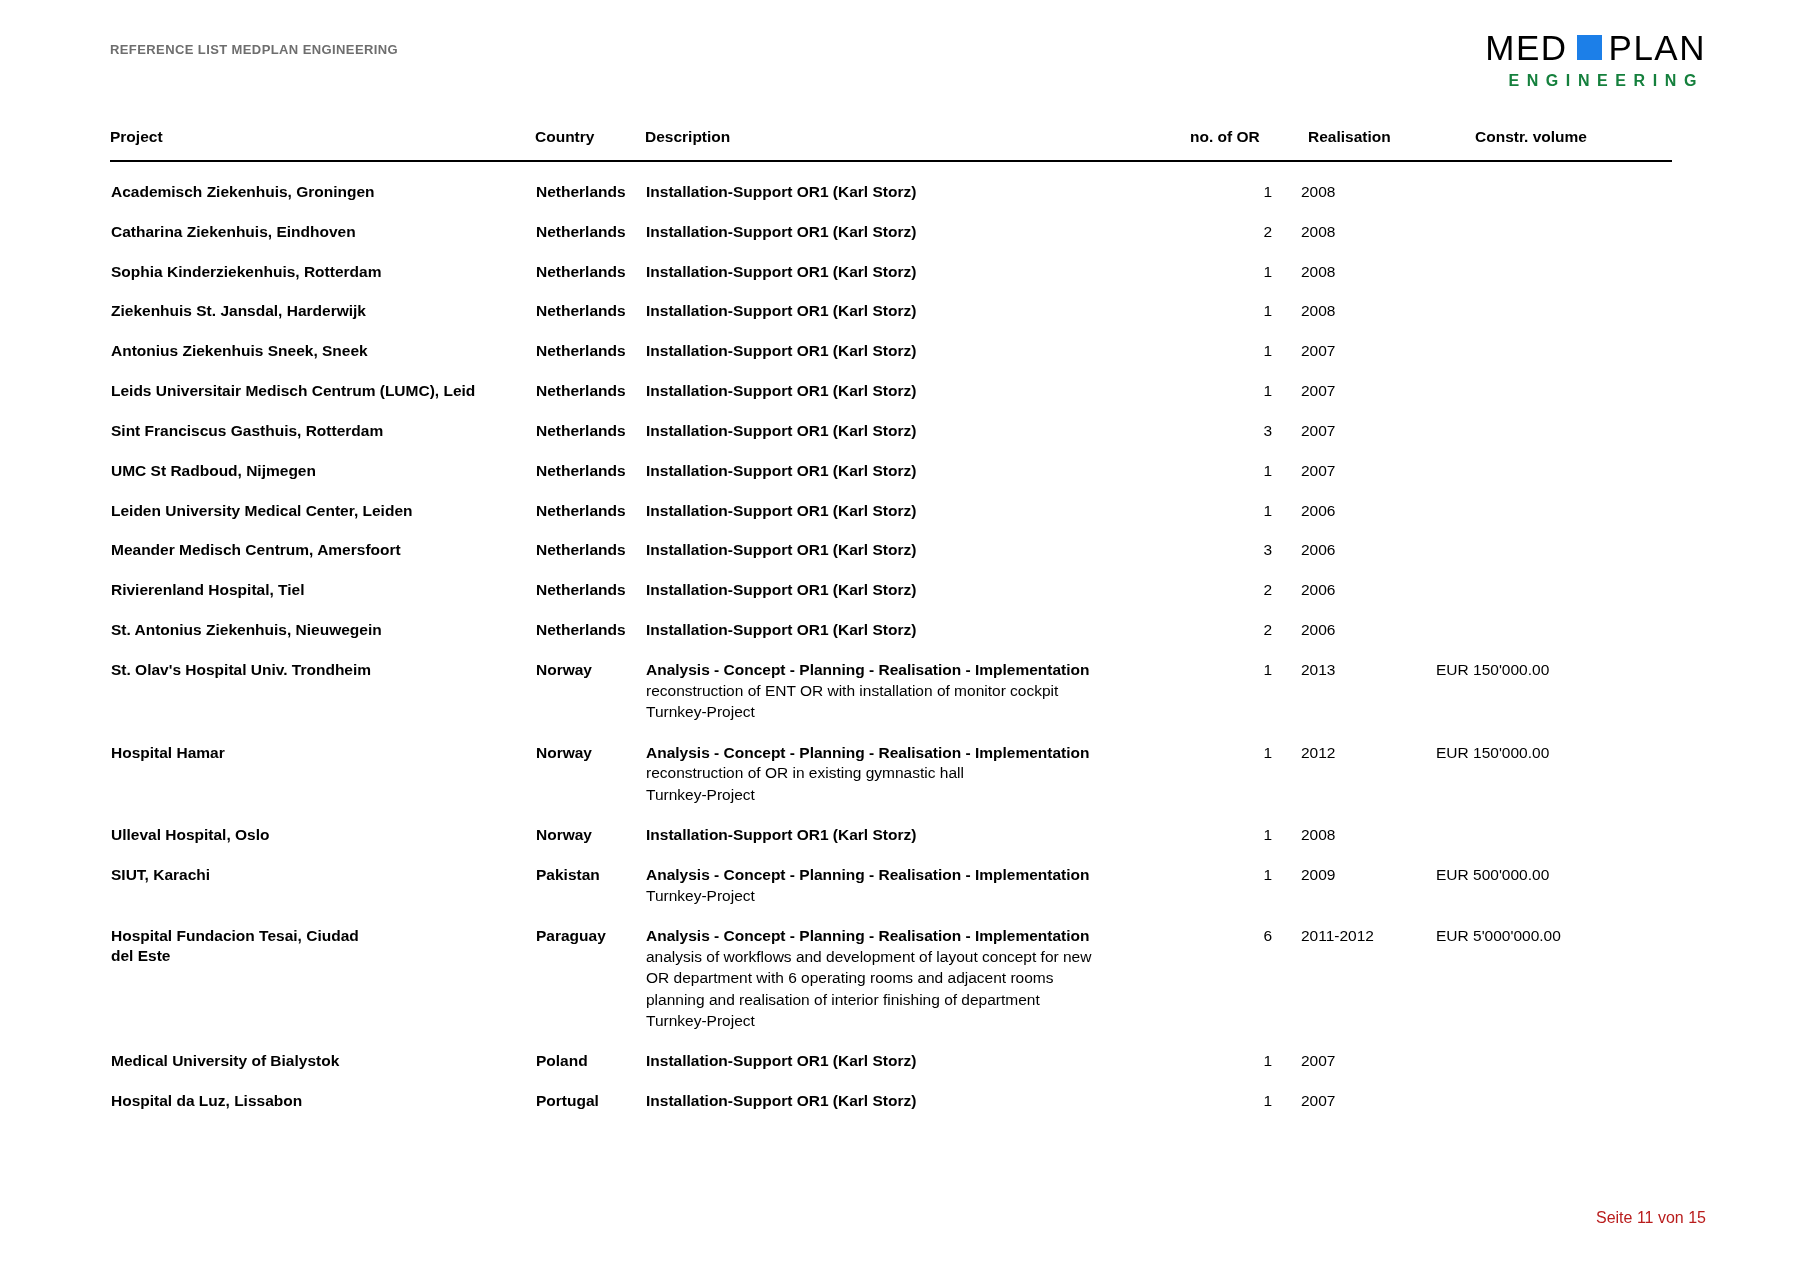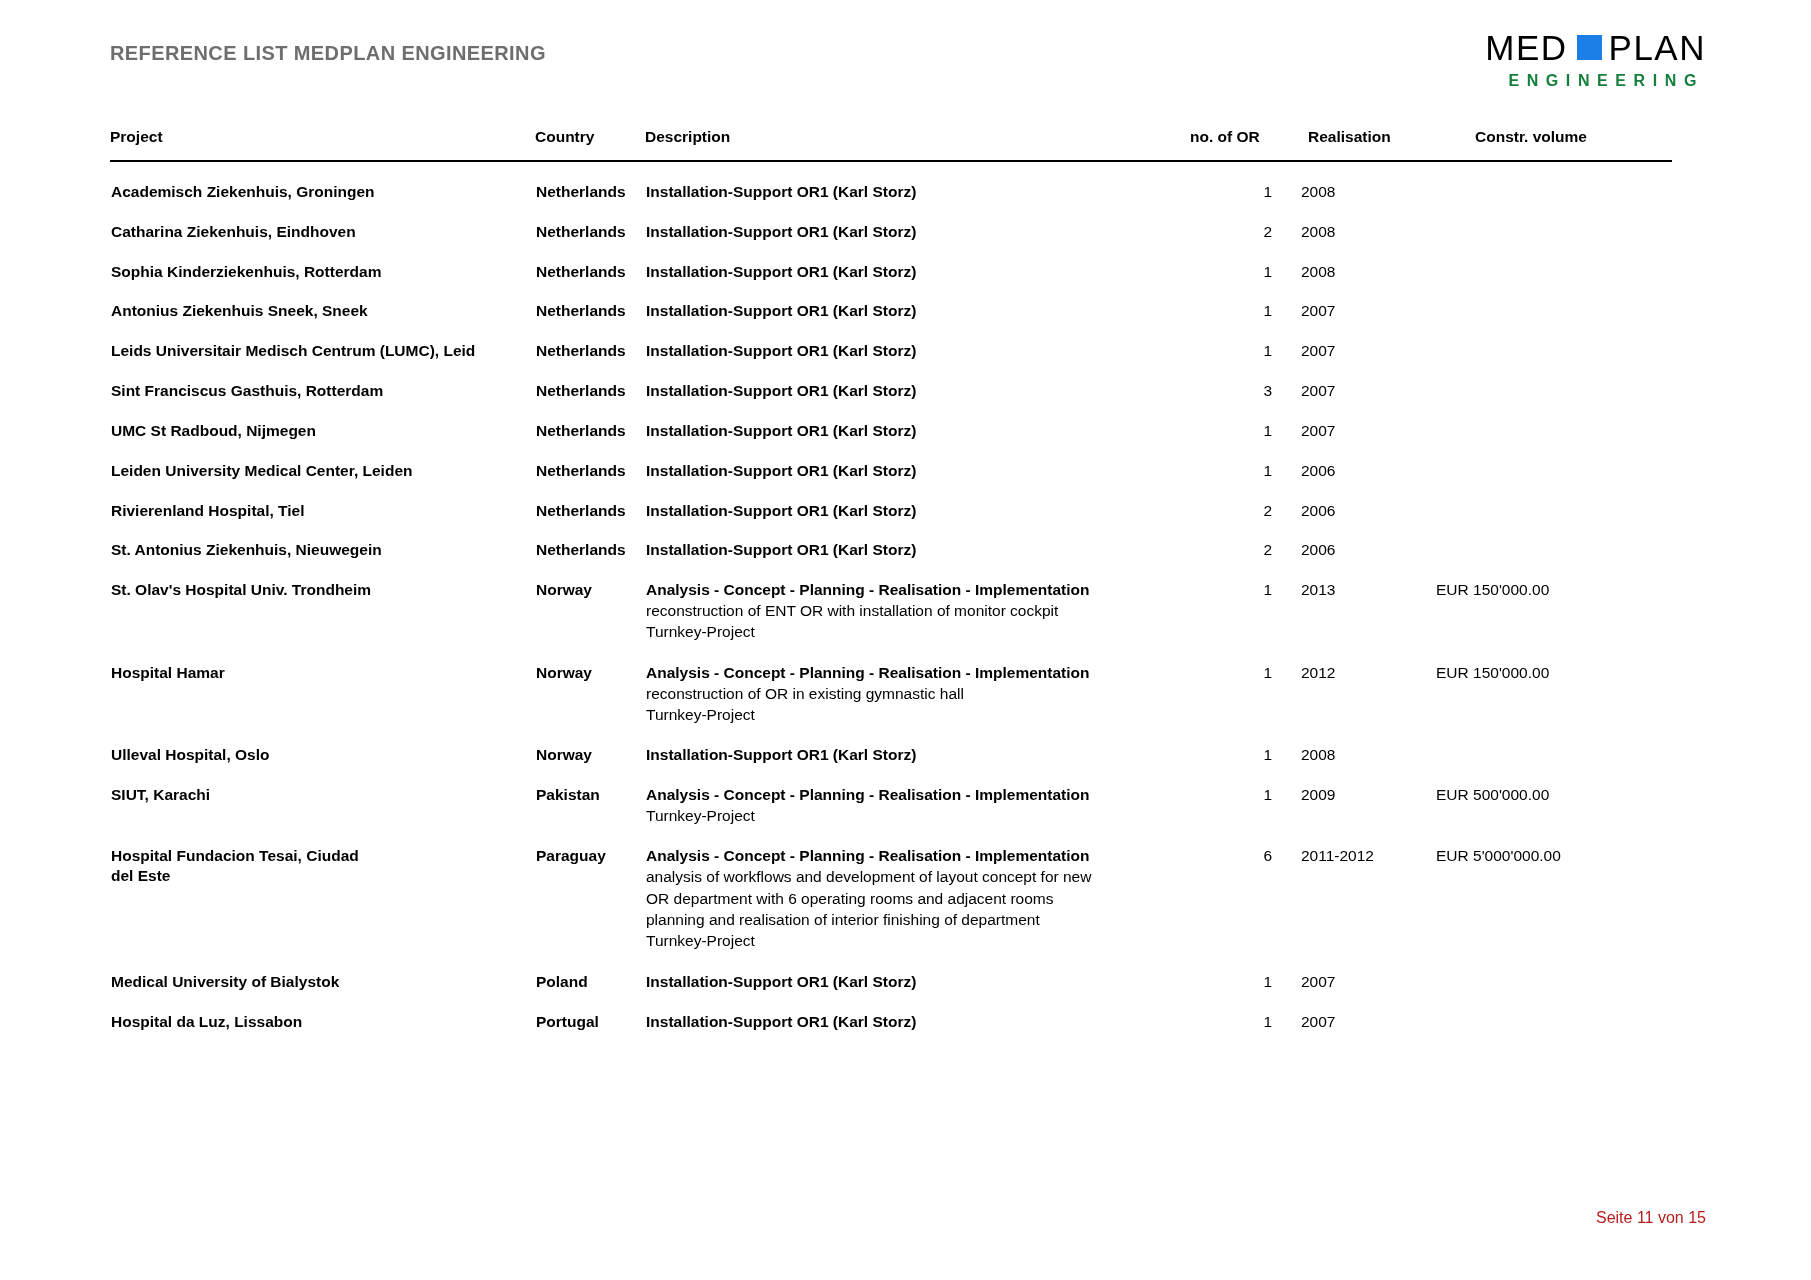--- a/index.html
+++ b/index.html
@@ -29,21 +29,21 @@
     position: absolute;
     top: 0;
     left: 0;
     right: 0;
     height: 105px;
   }
   .doc-title {
     position: absolute;
     left: 110px;
     top: 42px;
-    font-size: 20px;
+    font-size: 13px;
     font-weight: bold;
     letter-spacing: 0.4px;
     color: #6e6e6e;
     white-space: nowrap;
   }
 
   .logo {
     position: absolute;
     right: 105px;
     top: 30px;
@@ -236,20 +236,30 @@
             <td class="project">Sophia Kinderziekenhuis, Rotterdam</td>
             <td class="country">Netherlands</td>
             <td class="desc">
               <div class="d-main">Installation-Support OR1 (Karl Storz)</div>
             </td>
             <td class="or">1</td>
             <td class="real">2008</td>
             <td class="vol"></td>
           </tr>
           <tr>
+            <td class="project">Ziekenhuis St. Jansdal, Harderwijk</td>
+            <td class="country">Netherlands</td>
+            <td class="desc">
+              <div class="d-main">Installation-Support OR1 (Karl Storz)</div>
+            </td>
+            <td class="or">1</td>
+            <td class="real">2008</td>
+            <td class="vol"></td>
+          </tr>
+          <tr>
             <td class="project">Antonius Ziekenhuis Sneek, Sneek</td>
             <td class="country">Netherlands</td>
             <td class="desc">
               <div class="d-main">Installation-Support OR1 (Karl Storz)</div>
             </td>
             <td class="or">1</td>
             <td class="real">2007</td>
             <td class="vol"></td>
           </tr>
           <tr>
@@ -282,20 +292,30 @@
             <td class="real">2007</td>
             <td class="vol"></td>
           </tr>
           <tr>
             <td class="project">Leiden University Medical Center, Leiden</td>
             <td class="country">Netherlands</td>
             <td class="desc">
               <div class="d-main">Installation-Support OR1 (Karl Storz)</div>
             </td>
             <td class="or">1</td>
+            <td class="real">2006</td>
+            <td class="vol"></td>
+          </tr>
+          <tr>
+            <td class="project">Meander Medisch Centrum, Amersfoort</td>
+            <td class="country">Netherlands</td>
+            <td class="desc">
+              <div class="d-main">Installation-Support OR1 (Karl Storz)</div>
+            </td>
+            <td class="or">3</td>
             <td class="real">2006</td>
             <td class="vol"></td>
           </tr>
           <tr>
             <td class="project">Rivierenland Hospital, Tiel</td>
             <td class="country">Netherlands</td>
             <td class="desc">
               <div class="d-main">Installation-Support OR1 (Karl Storz)</div>
             </td>
             <td class="or">2</td>

